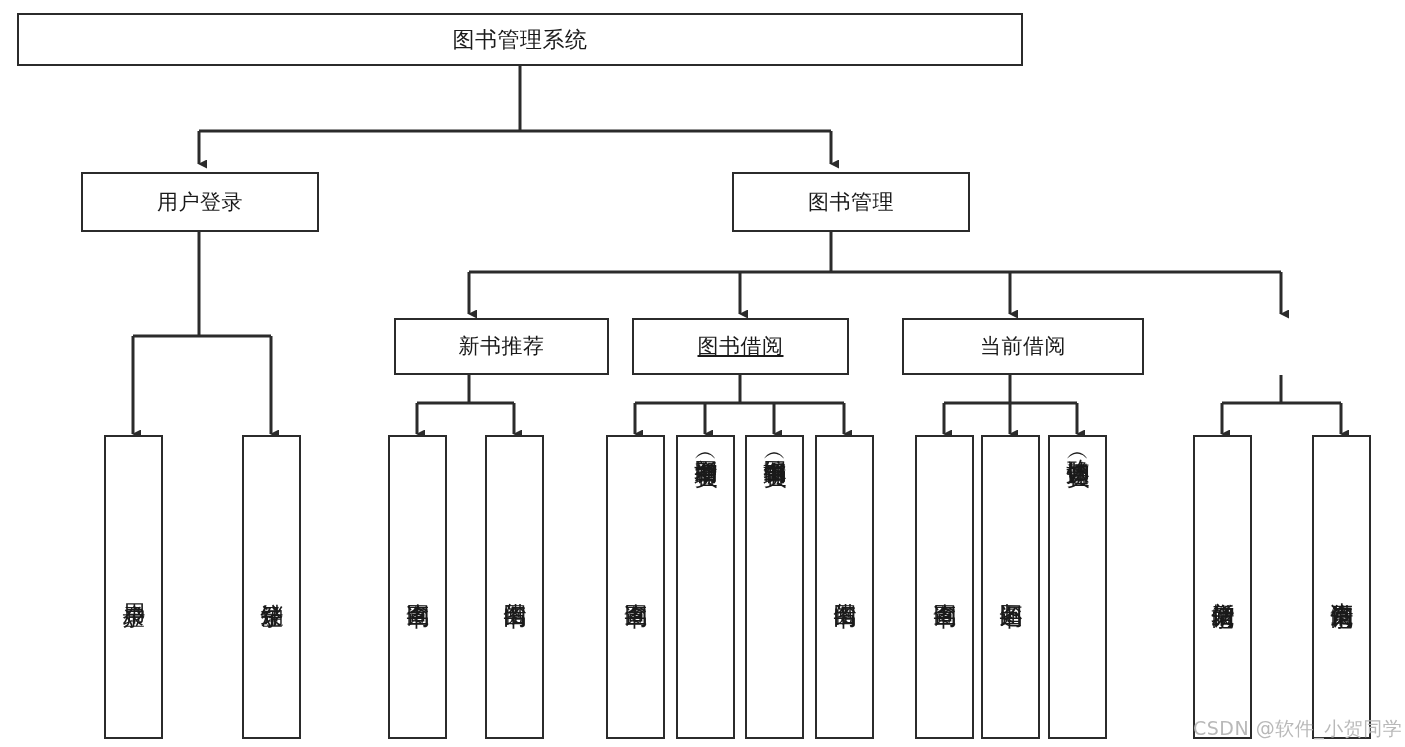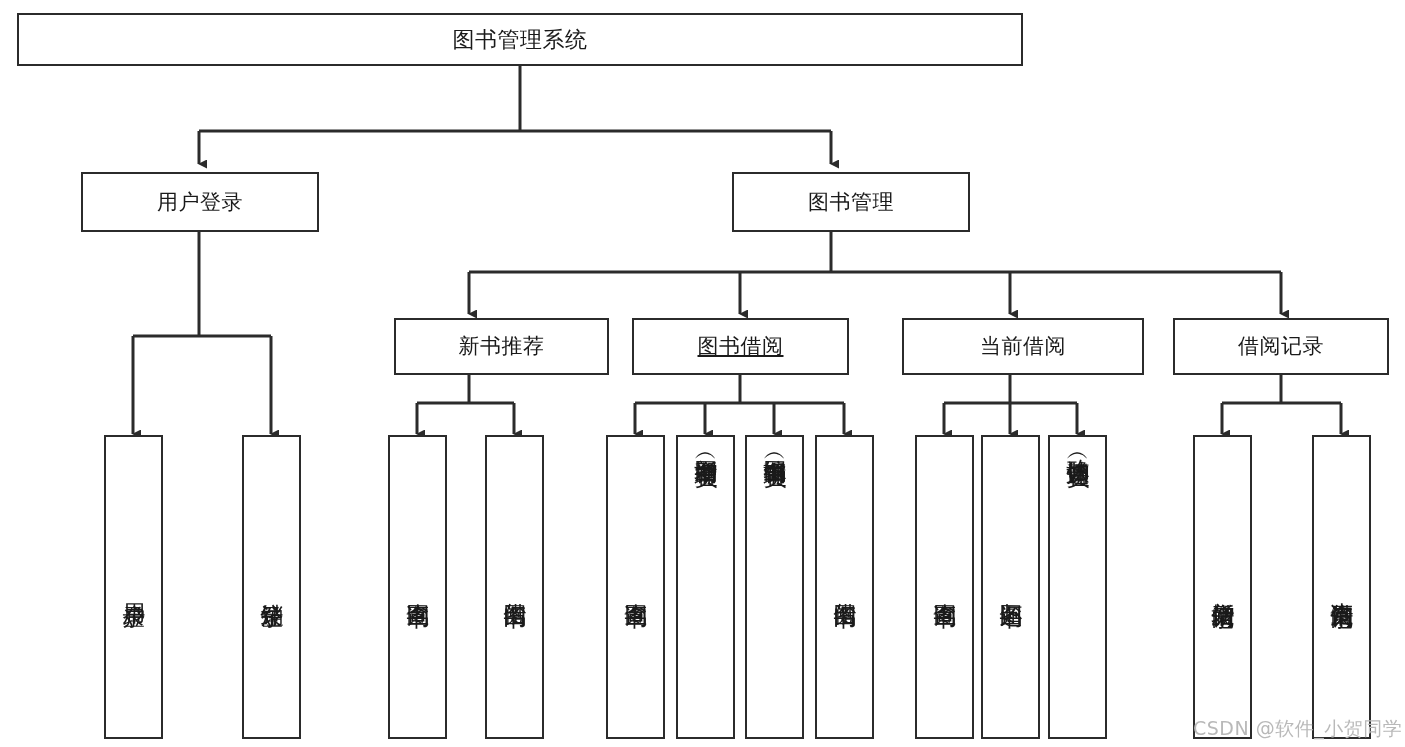--- a/index.html
+++ b/index.html
@@ -147,23 +147,20 @@
   </div>
 
   <div class="node horiz" style="left:632px; top:318px; width:217px; height:57px;text-decoration:underline;">
     <span class="label">图书借阅</span>
   </div>
 
   <div class="node horiz" style="left:902px; top:318px; width:242px; height:57px;">
     <span class="label">当前借阅</span>
   </div>
 
-  <div class="node horiz" style="left:1173px; top:318px; width:216px; height:57px;">
-    <span class="label">借阅记录</span>
-  </div>
 
   <div class="node vert" style="left:104px; top:435px; width:59px; height:304px;">
     <span class="label">用户登录</span>
   </div>
 
   <div class="node vert" style="left:242px; top:435px; width:59px; height:304px;">
     <span class="label">注销登录</span>
   </div>
 
   <div class="node vert" style="left:388px; top:435px; width:59px; height:304px;">

